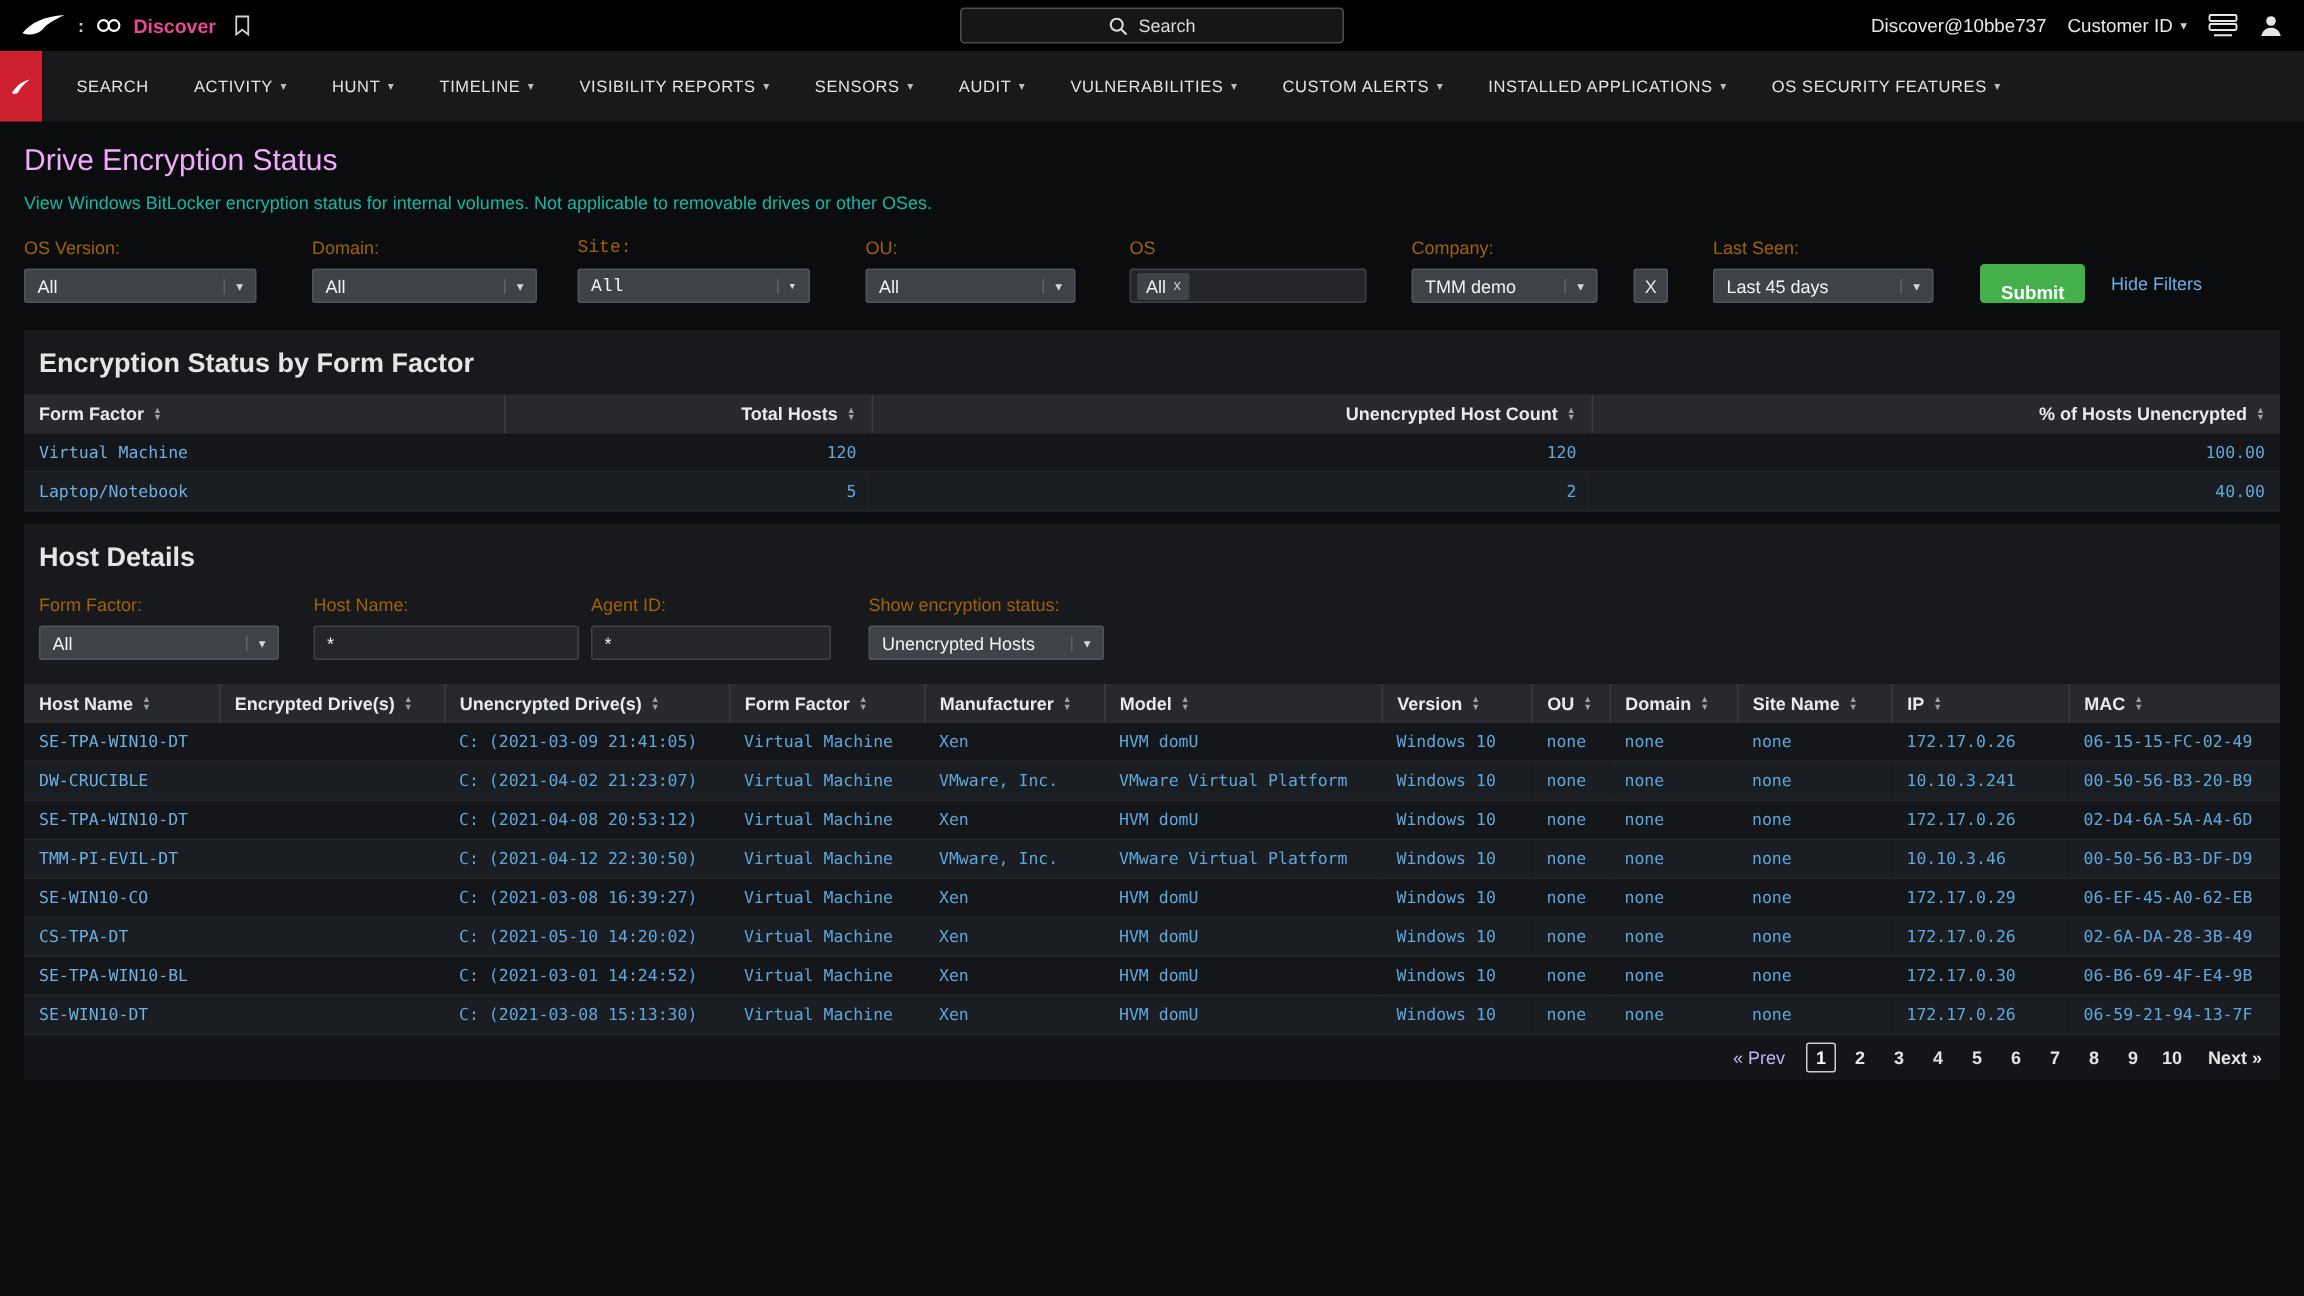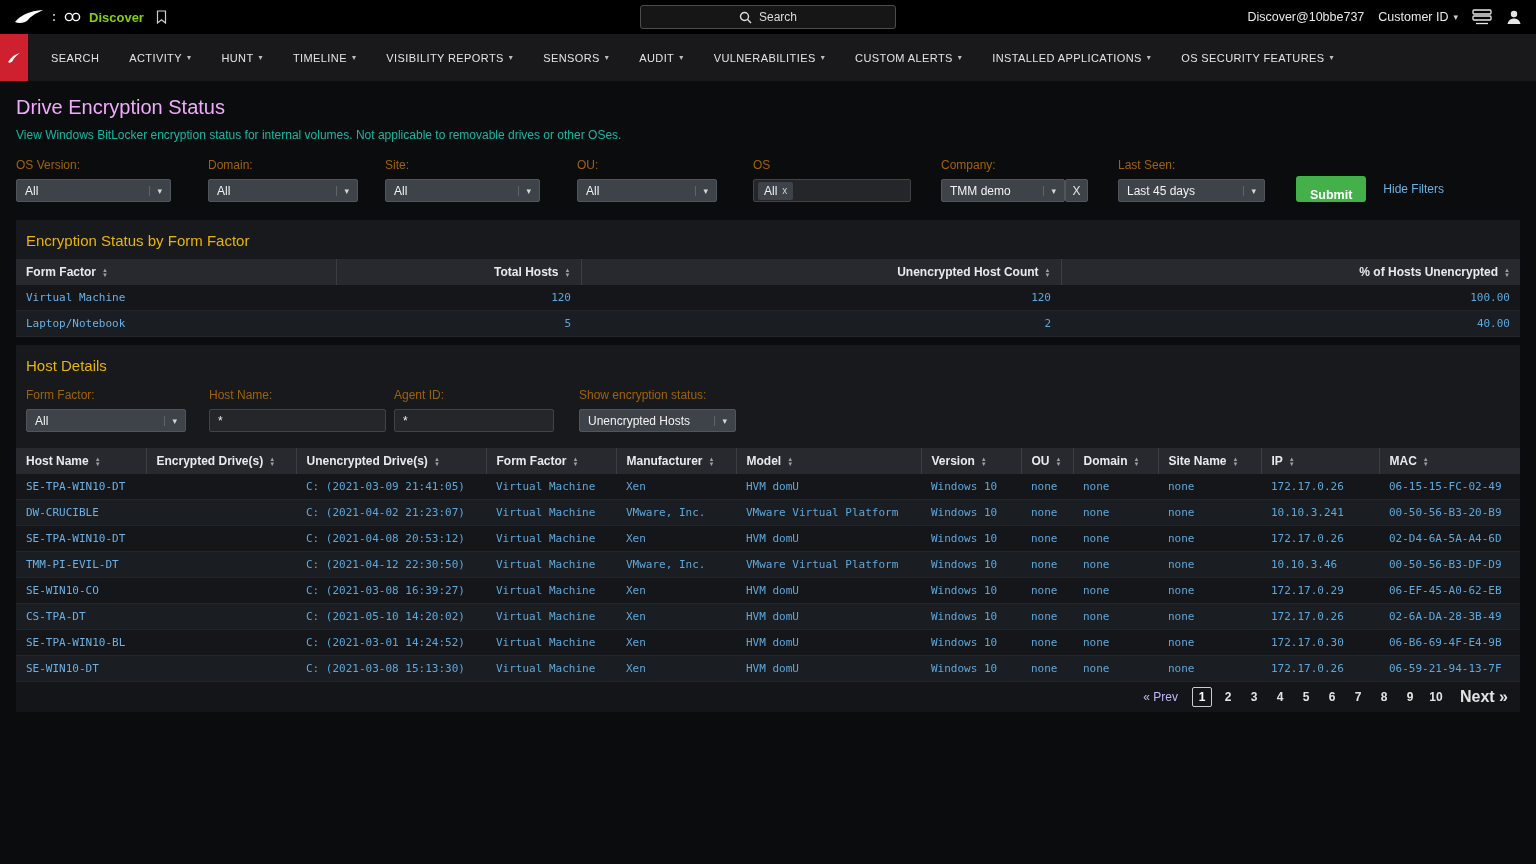--- a/index.html
+++ b/index.html
@@ -7,21 +7,21 @@
   body {
     background:#0b0c0e;
     font-family:"Liberation Sans", sans-serif;
     color:#e6e6e6;
     font-size:12px;
   }
   
   .topbar{ height:34px; background:#000; display:flex; align-items:center; padding:0 14px; position:relative; }
   .topbar-left{ display:flex; align-items:center; gap:8px; }
   .colon{ color:#cfcfcf; font-weight:bold; }
-  .brand-label{ color:#84cc16; font-weight:bold; font-size:13px; }
+  .brand-label{ color:#ec4899; font-weight:bold; font-size:13px; }
   .topbar-search{
     position:absolute; left:50%; transform:translateX(-50%);
     width:256px; height:24px; background:#161616; border:1px solid #4d4d4d; border-radius:3px;
     display:flex; align-items:center; justify-content:center; gap:7px; color:#dcdcdc; cursor:text;
   }
   .topbar-right{ margin-left:auto; display:flex; align-items:center; gap:14px; }
   .account-label{ color:#e8e8e8; font-size:12.5px; }
   .customer-menu{ color:#e8e8e8; font-size:12.5px; display:flex; align-items:center; gap:5px; cursor:pointer; }
   .chev{ font-size:9px; color:#cfcfcf; }
   .icon-btn{ display:flex; align-items:center; cursor:pointer; }
@@ -42,48 +42,48 @@
   .select{
     height:23px; background:#3e434a; border:1px solid #51565e; border-radius:2px;
     display:flex; align-items:center; padding:0 8px; color:#f2f2f2; cursor:pointer; position:relative;
   }
   .select .val{ flex:1; white-space:nowrap; overflow:hidden; }
   .caret{ font-size:9px; color:#d6d6d6; border-left:1px solid rgba(255,255,255,.18); padding-left:7px; margin-left:6px; }
   .tagbox{ height:23px; background:#24262a; border:1px solid #3f434a; border-radius:2px; display:flex; align-items:center; padding:2px 4px; gap:4px; cursor:text; }
   .tag{ background:#3e434a; border-radius:2px; padding:2px 6px; display:flex; align-items:center; gap:5px; color:#f0f0f0; }
   .tag .x{ font-size:10px; color:#cfcfcf; cursor:pointer; }
   .txt{ height:23px; background:#24262a; border:1px solid #3f434a; border-radius:2px; color:#eee; padding:0 8px; font-size:12px; font-family:"Liberation Sans",sans-serif; }
-  .company-wrap{ display:flex; align-items:flex-end; gap:0; }
+  .company-wrap{ display:flex; align-items:flex-end; gap:24px; }
   .xbtn{ width:23px; height:23px; background:#3e434a; border:1px solid #51565e; border-radius:2px; color:#e6e6e6; display:flex; align-items:center; justify-content:center; cursor:pointer; }
   .submit-btn{ height:26px; padding:12px 14px; background:#43b049; border:none; border-radius:3px; color:#fff; font-size:12.5px; font-weight:bold; cursor:pointer; margin-left:31px; }
   .hide-link{ color:#6cb0e4; font-size:12px; margin-left:17px; margin-bottom:6px; cursor:pointer; }
   
   .panel{ background:#17191c; margin-top:18px; }
   .panel + .panel{ margin-top:8px; }
-  .panel-title{ font-size:15px; font-weight:normal; color:#eab308; padding:12px 10px 10px 10px; }
+  .panel-title{ font-size:18px; font-weight:bold; color:#e5e5e5; padding:12px 10px 10px 10px; }
   table{ border-collapse:collapse; table-layout:fixed; width:100%; }
   th{ background:#27292e; color:#e8eaed; font-size:12px; font-weight:bold; padding:6px 10px; white-space:nowrap; cursor:pointer; }
   th + th{ border-left:1px solid #3a3d42; }
   th.ta-l{ text-align:left; } th.ta-r{ text-align:right; }
   td{ font-family:"DejaVu Sans Mono", monospace; font-size:11px; color:#5ea7da; padding:6px 10px; white-space:nowrap; overflow:hidden; text-overflow:ellipsis; }
   td.ta-r{ text-align:right; } td.ta-l{ text-align:left; }
   tbody tr:nth-child(odd){ background:#14161a; }
   tbody tr:nth-child(even){ background:#1a1d22; }
   tbody tr{ border-bottom:1px solid #22252a; }
   td.link{ cursor:pointer; color:#6cb0e4; }
   .sort{ display:inline-flex; flex-direction:column; margin-left:6px; vertical-align:middle; }
   .sort i{ font-style:normal; font-size:6px; line-height:5px; color:#9aa0a6; }
   
   .host-filters{ display:flex; align-items:flex-end; padding:4px 10px 16px 10px; }
   
   .pagination{ display:flex; align-items:center; justify-content:flex-end; gap:6px; padding:6px 12px; height:30px; background:#141518; }
   .page-prev{ color:#c4b5fd; font-size:12px; margin-right:8px; cursor:pointer; }
   .page-num{ min-width:20px; height:20px; display:flex; align-items:center; justify-content:center; color:#e3e3e3; font-size:12px; font-weight:bold; cursor:pointer; border-radius:2px; padding:0 3px; }
   .page-num.active{ border:1px solid #c8cdd2; color:#fff; }
-  .page-next{ color:#e3e3e3; font-size:16px; font-weight:bold; margin-left:8px; cursor:pointer; }
+  .page-next{ color:#e3e3e3; font-size:12px; font-weight:bold; margin-left:8px; cursor:pointer; }
   svg{ display:block; }
 </style>
 </head>
 <body>
 
 <header class="topbar">
   <div class="topbar-left">
     <span>
       <svg width="30" height="16" viewBox="0 0 30 16">
           <path d="M1 13 C7 6 15 2 29 1 C21 5 17 7 14 11 C11 14 5 15 1 13 Z" fill="#fff"></path>
@@ -170,21 +170,21 @@
         <span class="caret">▾</span>
       </div>
     </div>
     <div class="fgroup" style="width:150px; margin-right:27px;">
       <span class="flabel">Domain:</span>
       <div class="select">
         <span class="val">All</span>
         <span class="caret">▾</span>
       </div>
     </div>
-    <div class="fgroup" style="width:155px; margin-right:37px;">
+    <div class="fgroup" style="width:155px; margin-right:37px;font-family:Liberation Mono, monospace;">
       <span class="flabel">Site:</span>
       <div class="select">
         <span class="val">All</span>
         <span class="caret">▾</span>
       </div>
     </div>
     <div class="fgroup" style="width:140px; margin-right:36px;">
       <span class="flabel">OU:</span>
       <div class="select">
         <span class="val">All</span>

